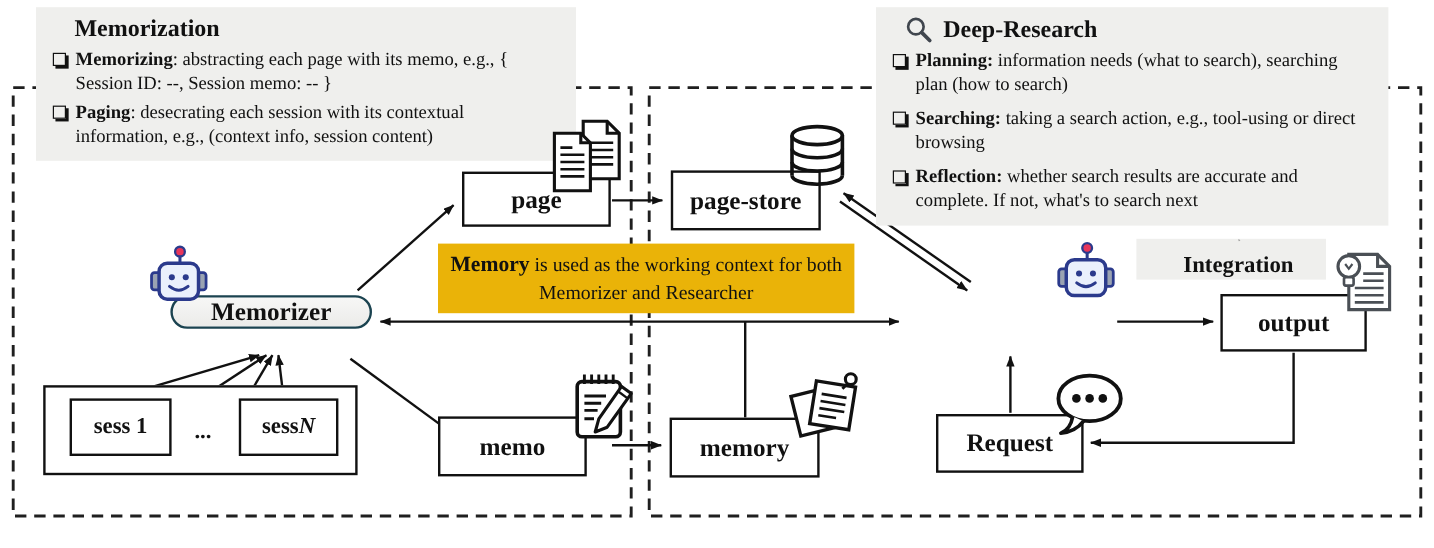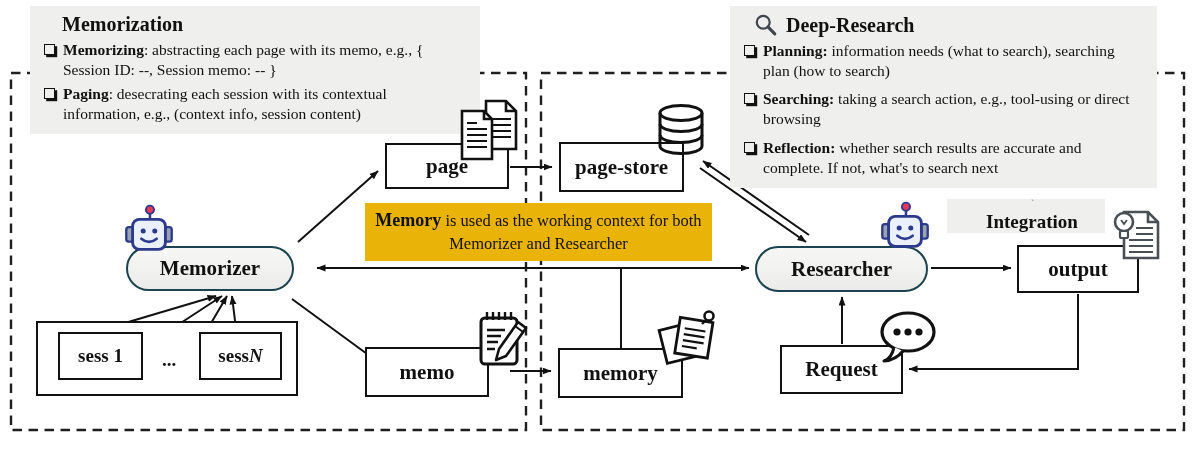--- a/index.html
+++ b/index.html
@@ -147,25 +147,22 @@
     <div class="sess-box" style="left:20px;">
         <span>sess 1</span>
       </div>
     <span class="ellipsis">...</span>
     <div class="sess-box" style="left:161px;width:83px;">
         <span>sess </span>
         <span class="it">N</span>
       </div>
   </div>
 
-  <div class="pill" style="left:126px;top:246px;width:168px;height:45px;">
+  <div class="pill" style="left:142px;top:246px;width:168px;height:28px;">
       <span>Memorizer</span>
-    </div>
-  <div class="pill" style="left:755px;top:246px;width:173px;height:46px;">
-      <span>Researcher</span>
     </div>
 
   <svg class="icon-abs" style="left:120px;top:201px;" width="58" height="58" viewBox="0 0 60 60">
     <path d="M31,12 L31,20" stroke="#2b3a8c" stroke-width="2.6"></path>
     <circle cx="31" cy="9" r="4.2" fill="#e8355a" stroke="#2b3a8c" stroke-width="2"></circle>
     <rect x="6.5" y="27" width="8" height="15" rx="2.5" fill="#9aa3b2" stroke="#2b3a8c" stroke-width="2.4"></rect>
     <rect x="45.5" y="27" width="8" height="15" rx="2.5" fill="#9aa3b2" stroke="#2b3a8c" stroke-width="2.4"></rect>
     <rect x="13" y="19" width="34" height="31" rx="7" fill="#eaf0fc" stroke="#2b3a8c" stroke-width="3"></rect>
     <circle cx="24" cy="31" r="2.6" fill="#2b3a8c"></circle>
     <circle cx="36" cy="31" r="2.6" fill="#2b3a8c"></circle>

